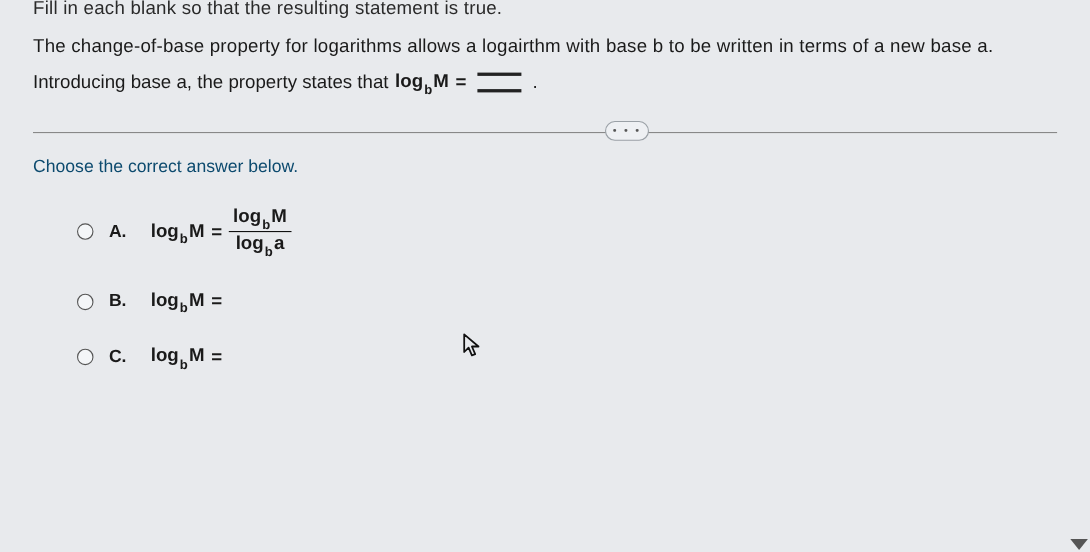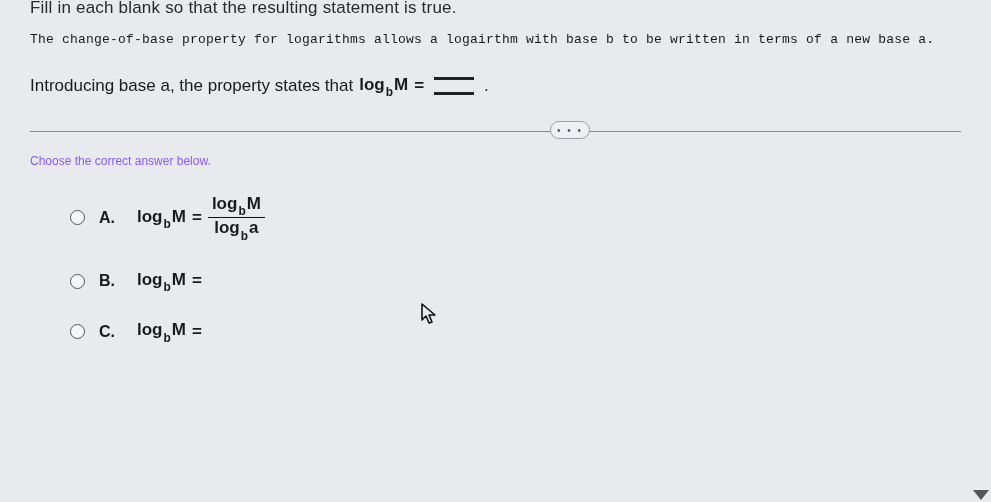--- a/index.html
+++ b/index.html
@@ -15,29 +15,28 @@
   .page {
     padding: 0 30px 20px 30px;
   }
   .instruction {
     font-size: 17px;
     margin-top: -2px;
     color: #2a2a2a;
     letter-spacing: 0.2px;
   }
   .problem {
-    font-size: 13px;
+    font-size: 17px;
     margin-top: 14px;
     color: #1a1a1a;
     letter-spacing: 0.2px;
-    font-family: Liberation Mono, monospace;
   }
   .intro {
     font-size: 17px;
-    margin-top: 24px;
+    margin-top: 8px;
     display: flex;
     align-items: center;
     gap: 6px;
   }
   .sub { font-size: 0.7em; vertical-align: sub; position: relative; top: 0.15em; margin: 0 1px;}
   .blank-frac {
     display: inline-flex;
     flex-direction: column;
     align-items: center;
     margin: 0 4px;
@@ -69,23 +68,23 @@
     height: 18px;
     display: flex;
     align-items: center;
     justify-content: center;
     font-size: 10px;
     letter-spacing: 2px;
     color: #555;
     cursor: pointer;
   }
   .choose {
-    font-size: 12px;
+    font-size: 16px;
     margin-bottom: 26px;
-    color: #8b5cf6;
+    color: #0c4a6e;
   }
   .options {
     padding-left: 40px;
   }
   .option {
     display: flex;
     align-items: center;
     margin-bottom: 28px;
     gap: 14px;
   }

